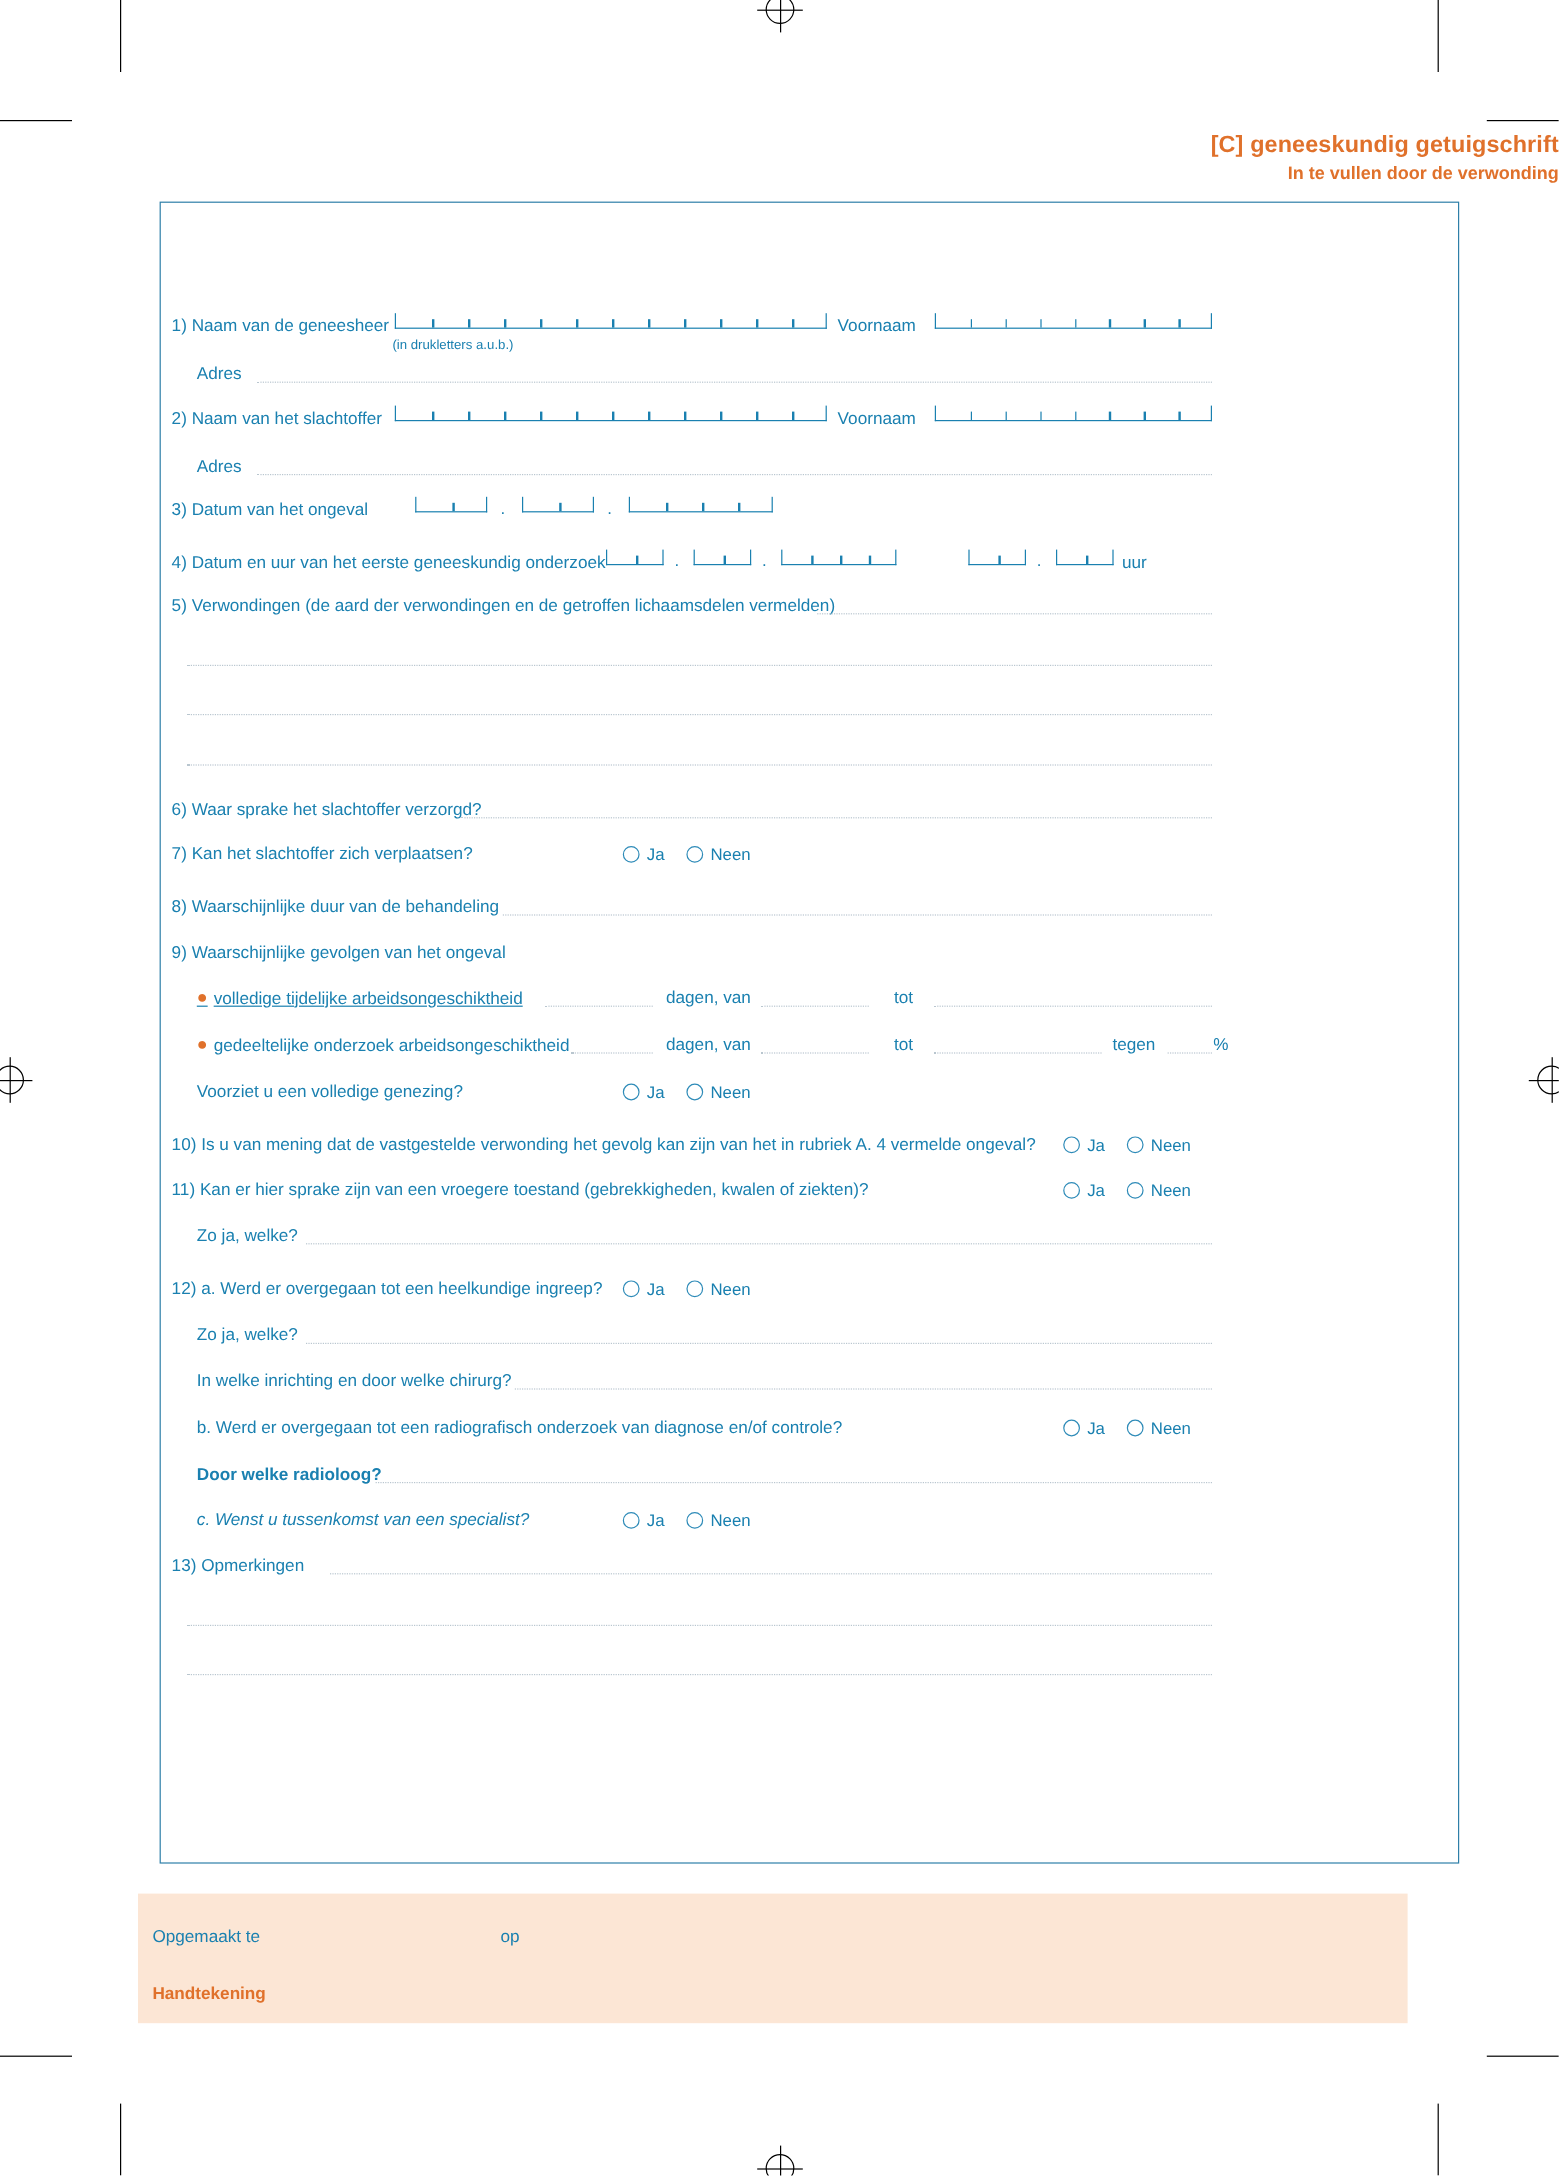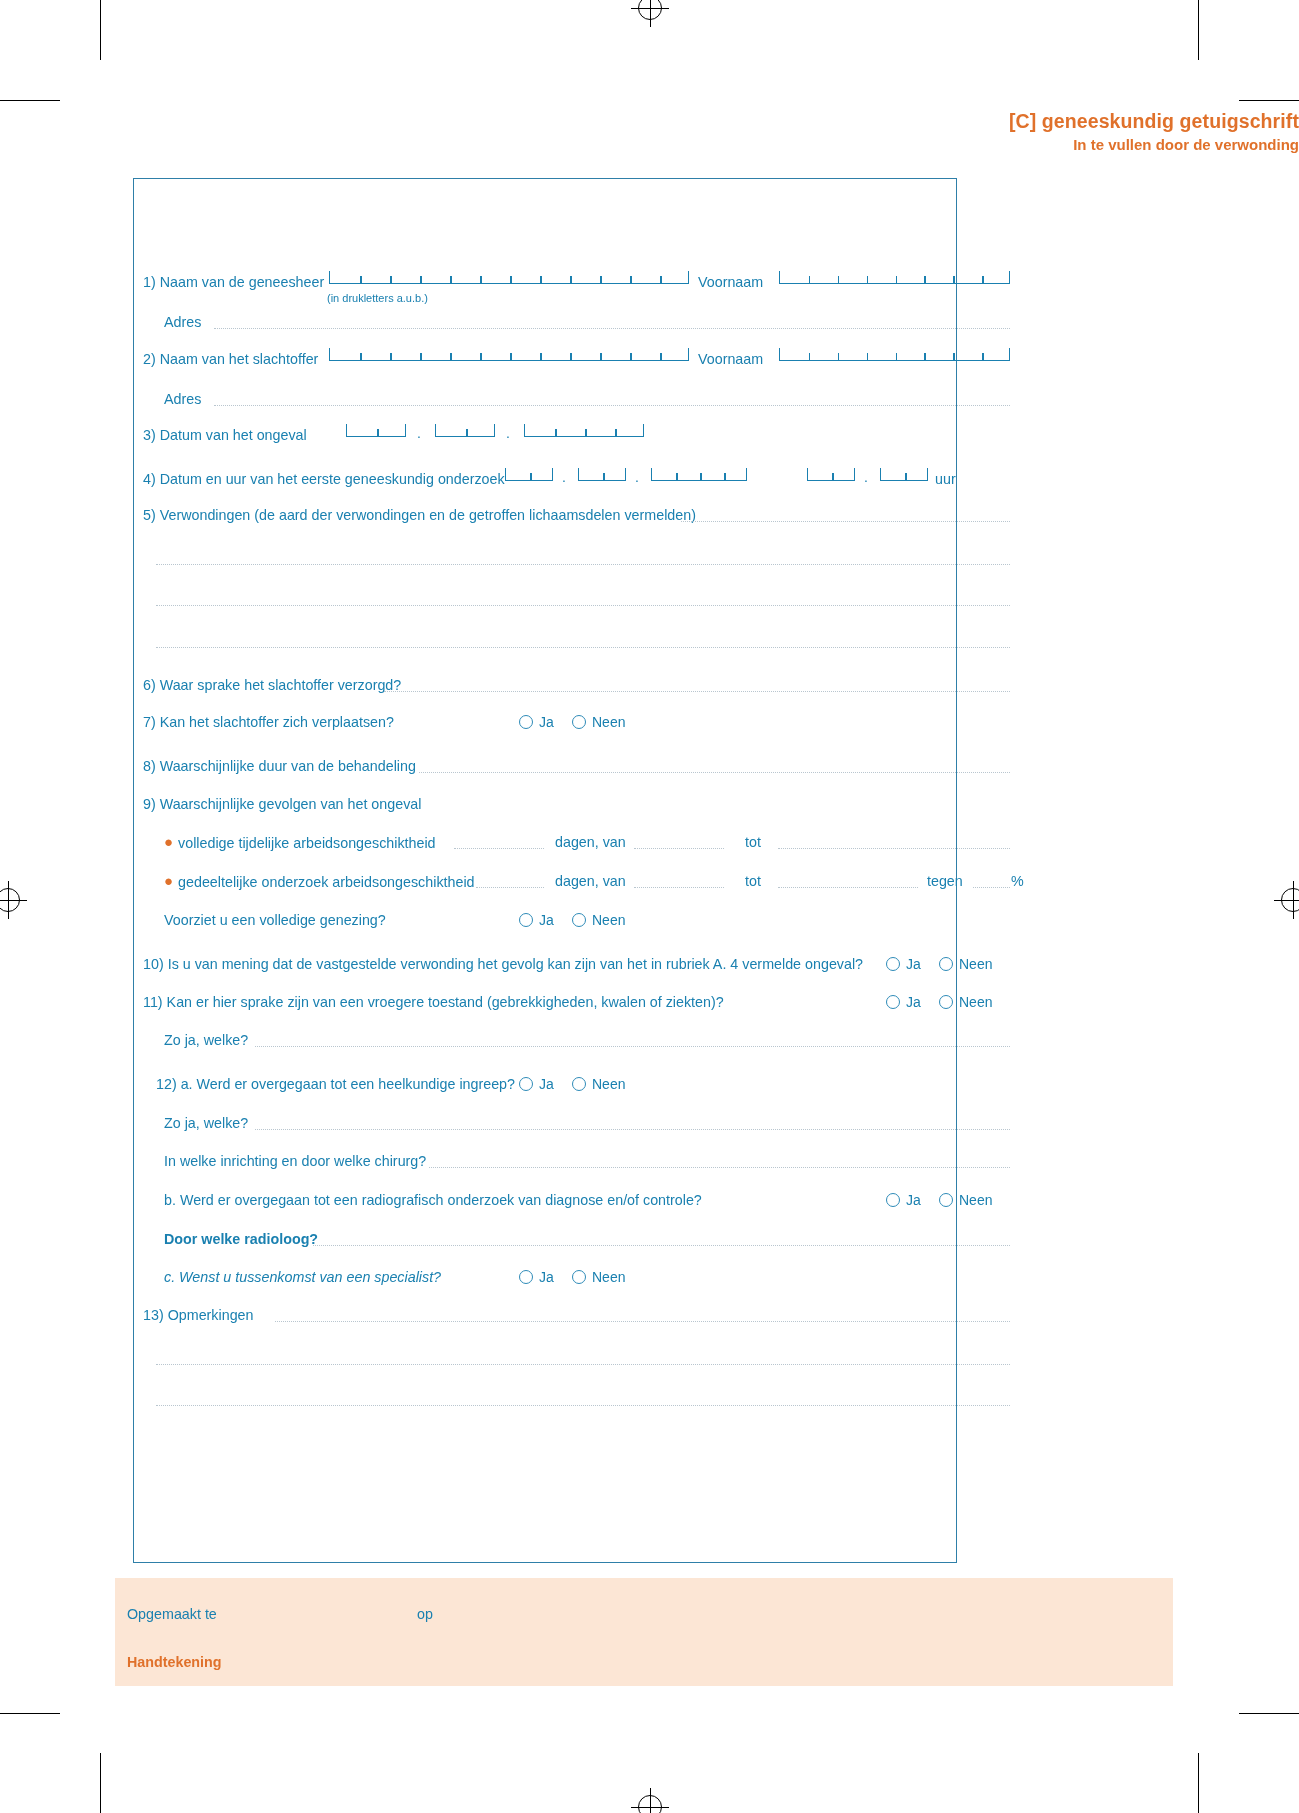--- a/index.html
+++ b/index.html
@@ -22,21 +22,21 @@
   #header .t1{
     color:#E0712B;font-size:19.5px;font-weight:bold;letter-spacing:.1px;
     line-height:22px;
   }
   #header .t2{
     color:#E0712B;font-size:15px;font-weight:bold;line-height:22px;margin-top:2px;
   }
 
   
   #panel{
-    position:absolute;left:133px;top:178px;width:824px;height:1385px;
+    position:absolute;left:133px;top:168px;width:1083px;height:1385px;
     border:1.5px solid #2E7FA8;box-sizing:border-box;background:#fff;
   }
   .row{position:absolute;left:0;right:0;}
   .lbl{
     color:#1A80B0;font-size:14.3px;line-height:16px;white-space:nowrap;
   }
   .lbl.sm{font-size:11px;}
   .dotline{position:absolute;border-bottom:1.5px dotted #b9c6cf;height:0;}
 
   
@@ -245,21 +245,21 @@
   </div>
 
   <div class="row" style="top:617px;">
     <span class="lbl" style="position:absolute;left:9px;top:0;">
       <span>9)</span>
       <span>Waarschijnlijke gevolgen van het ongeval</span>
     </span>
   </div>
 
   <div class="row" style="top:655px;">
-    <span class="lbl" style="position:absolute;left:30px;top:0;">
+    <span class="lbl" style="position:absolute;left:30px;top:0;text-decoration:underline;">
       <span class="bullet">●</span><span>volledige tijdelijke arbeidsongeschiktheid</span>
     </span>
     <div class="dotline" style="left:320px;top:14px;width:90px;"></div>
     <span class="lbl" style="position:absolute;left:421px;top:0;">dagen, van</span>
     <div class="dotline" style="left:500px;top:14px;width:90px;"></div>
     <span class="lbl" style="position:absolute;left:611px;top:0;">tot</span>
     <div class="dotline" style="left:644px;top:14px;width:232px;"></div>
   </div>
 
   <div class="row" style="top:694px;">
@@ -311,21 +311,21 @@
       <span class="radio"></span><span class="txt">Neen</span>
     </span>
   </div>
 
   <div class="row" style="top:853px;">
     <span class="lbl" style="position:absolute;left:30px;top:0;">Zo ja, welke?</span>
     <div class="dotline" style="left:121px;top:14px;width:755px;"></div>
   </div>
 
   <div class="row" style="top:897px;">
-    <span class="lbl" style="position:absolute;left:9px;top:0;margin-left:13px;">
+    <span class="lbl" style="position:absolute;left:9px;top:0;">
       <span>12)</span>
       <span>a. Werd er overgegaan tot een heelkundige ingreep?</span>
     </span>
     <span class="opt" style="left:385px;top:0;">
       <span class="radio"></span><span class="txt">Ja</span>
     </span>
     <span class="opt" style="left:438px;top:0;">
       <span class="radio"></span><span class="txt">Neen</span>
     </span>
   </div>

